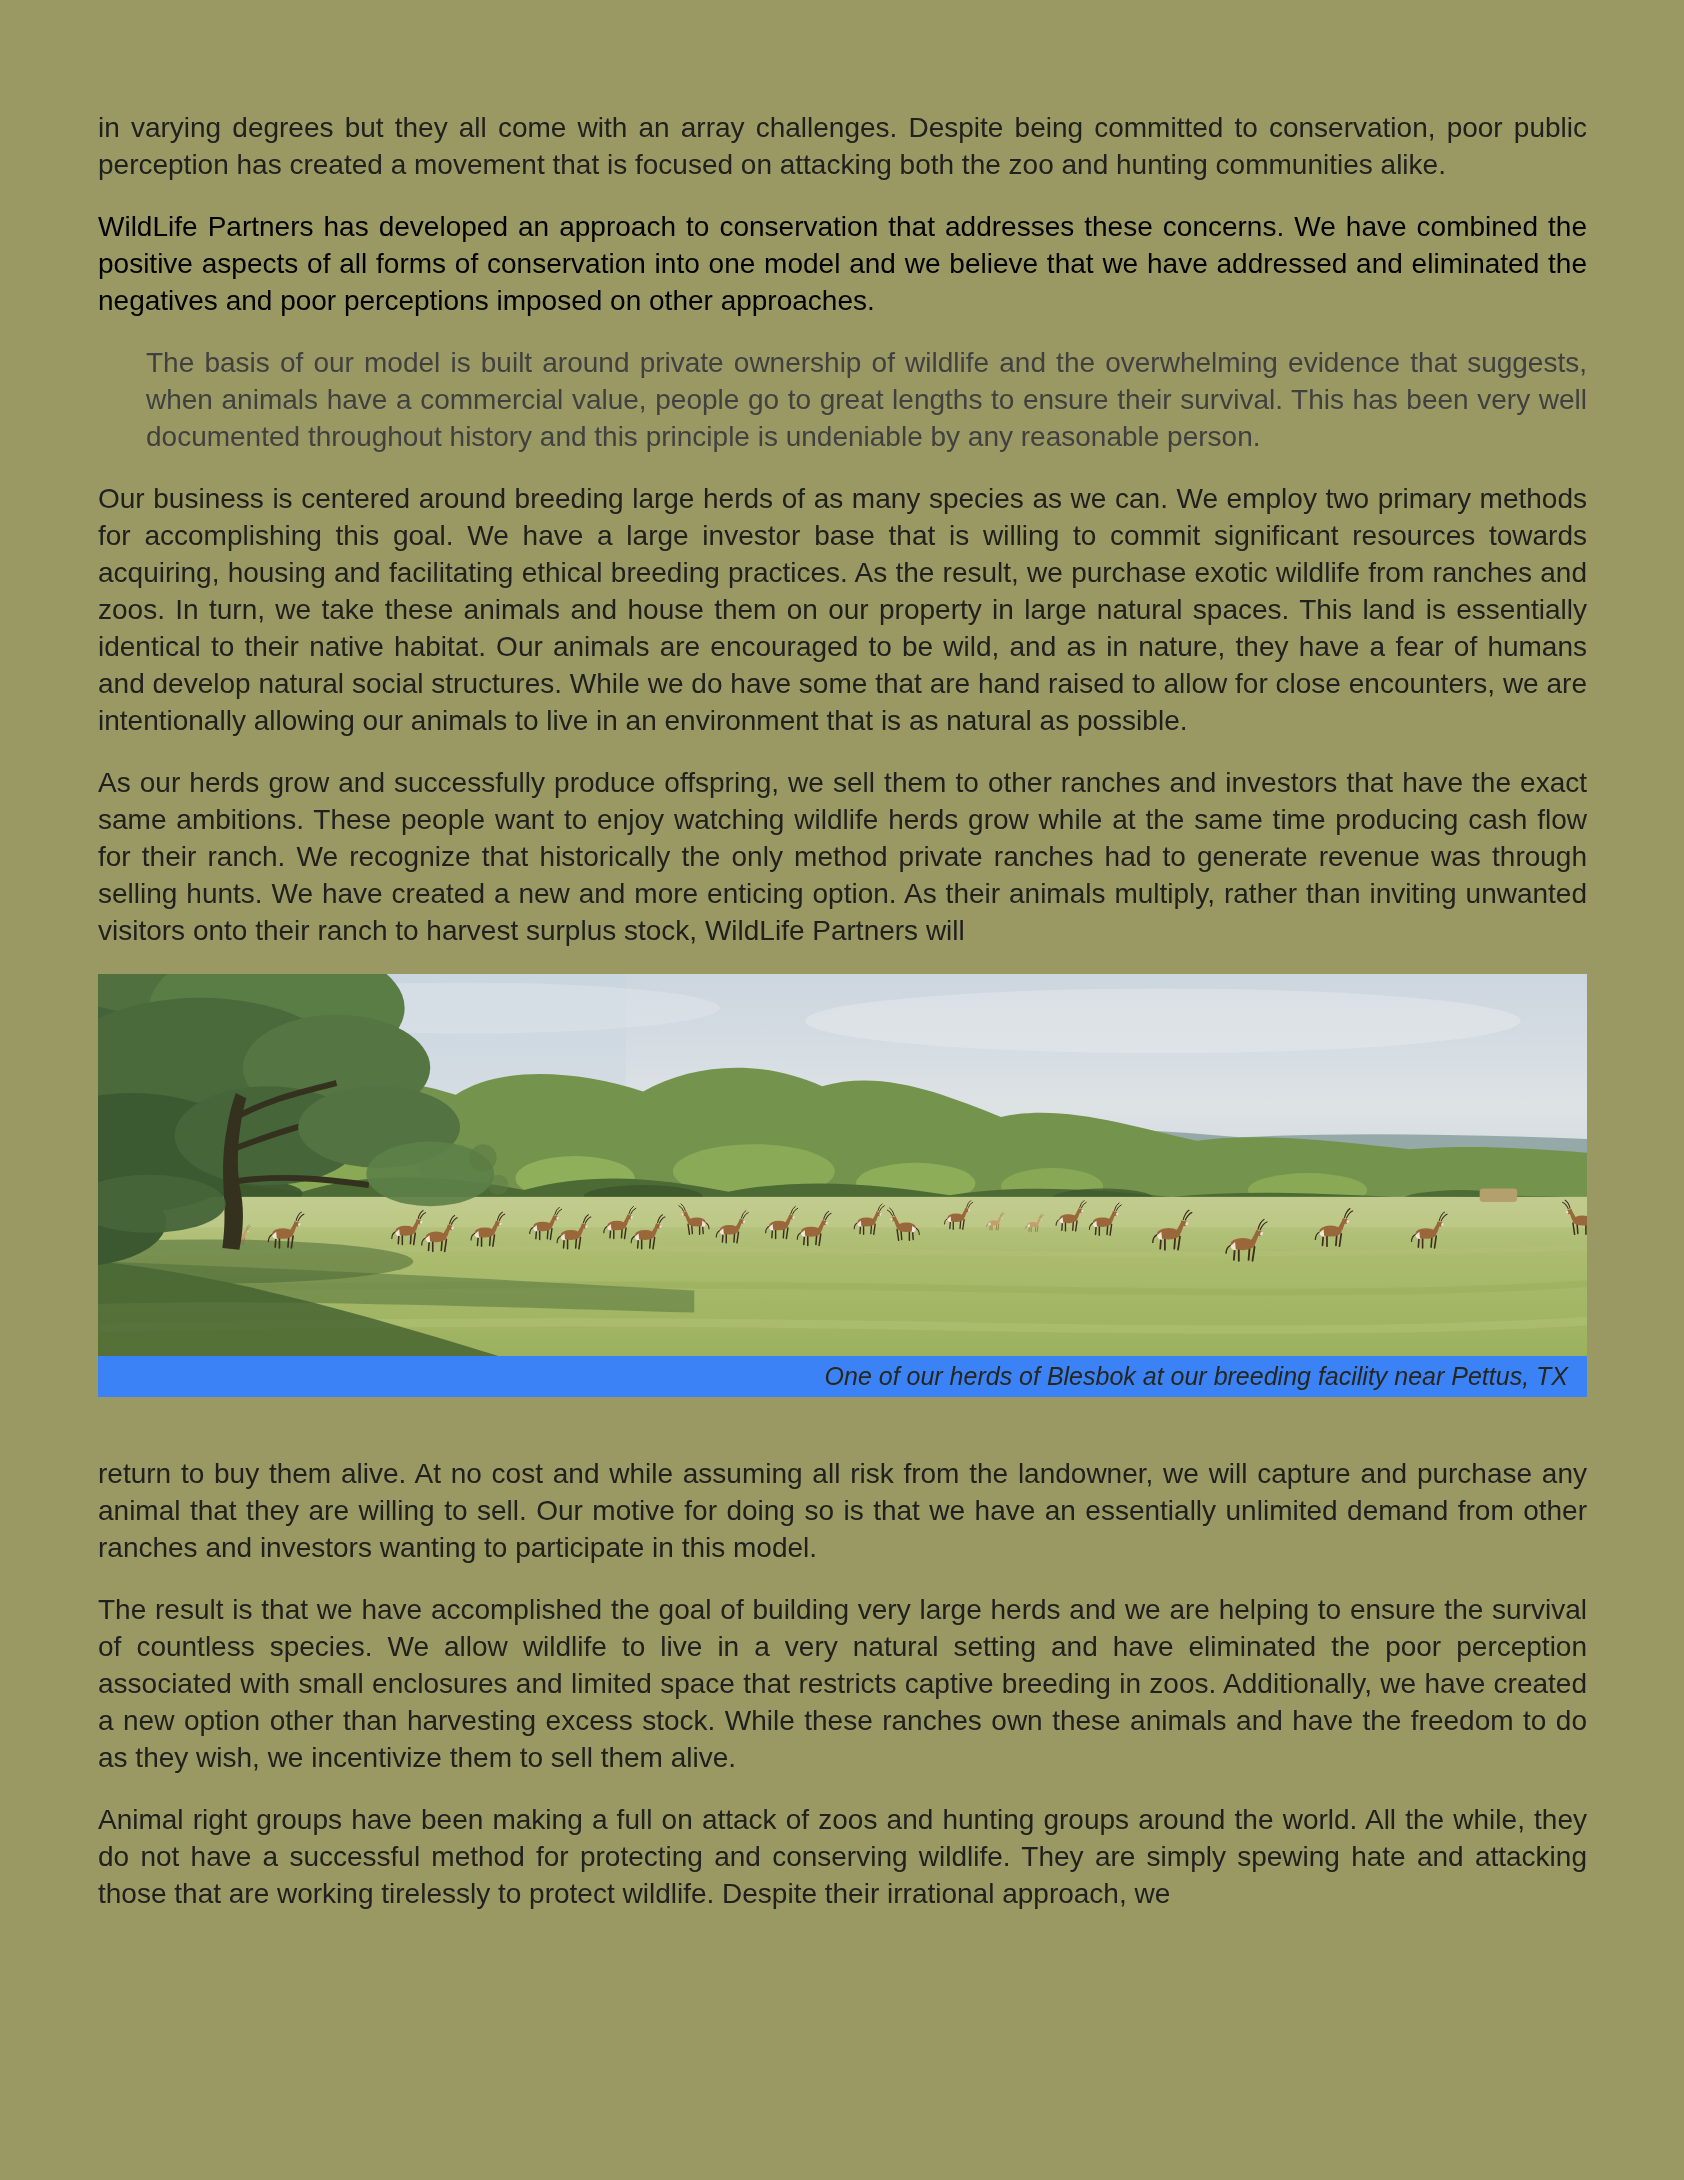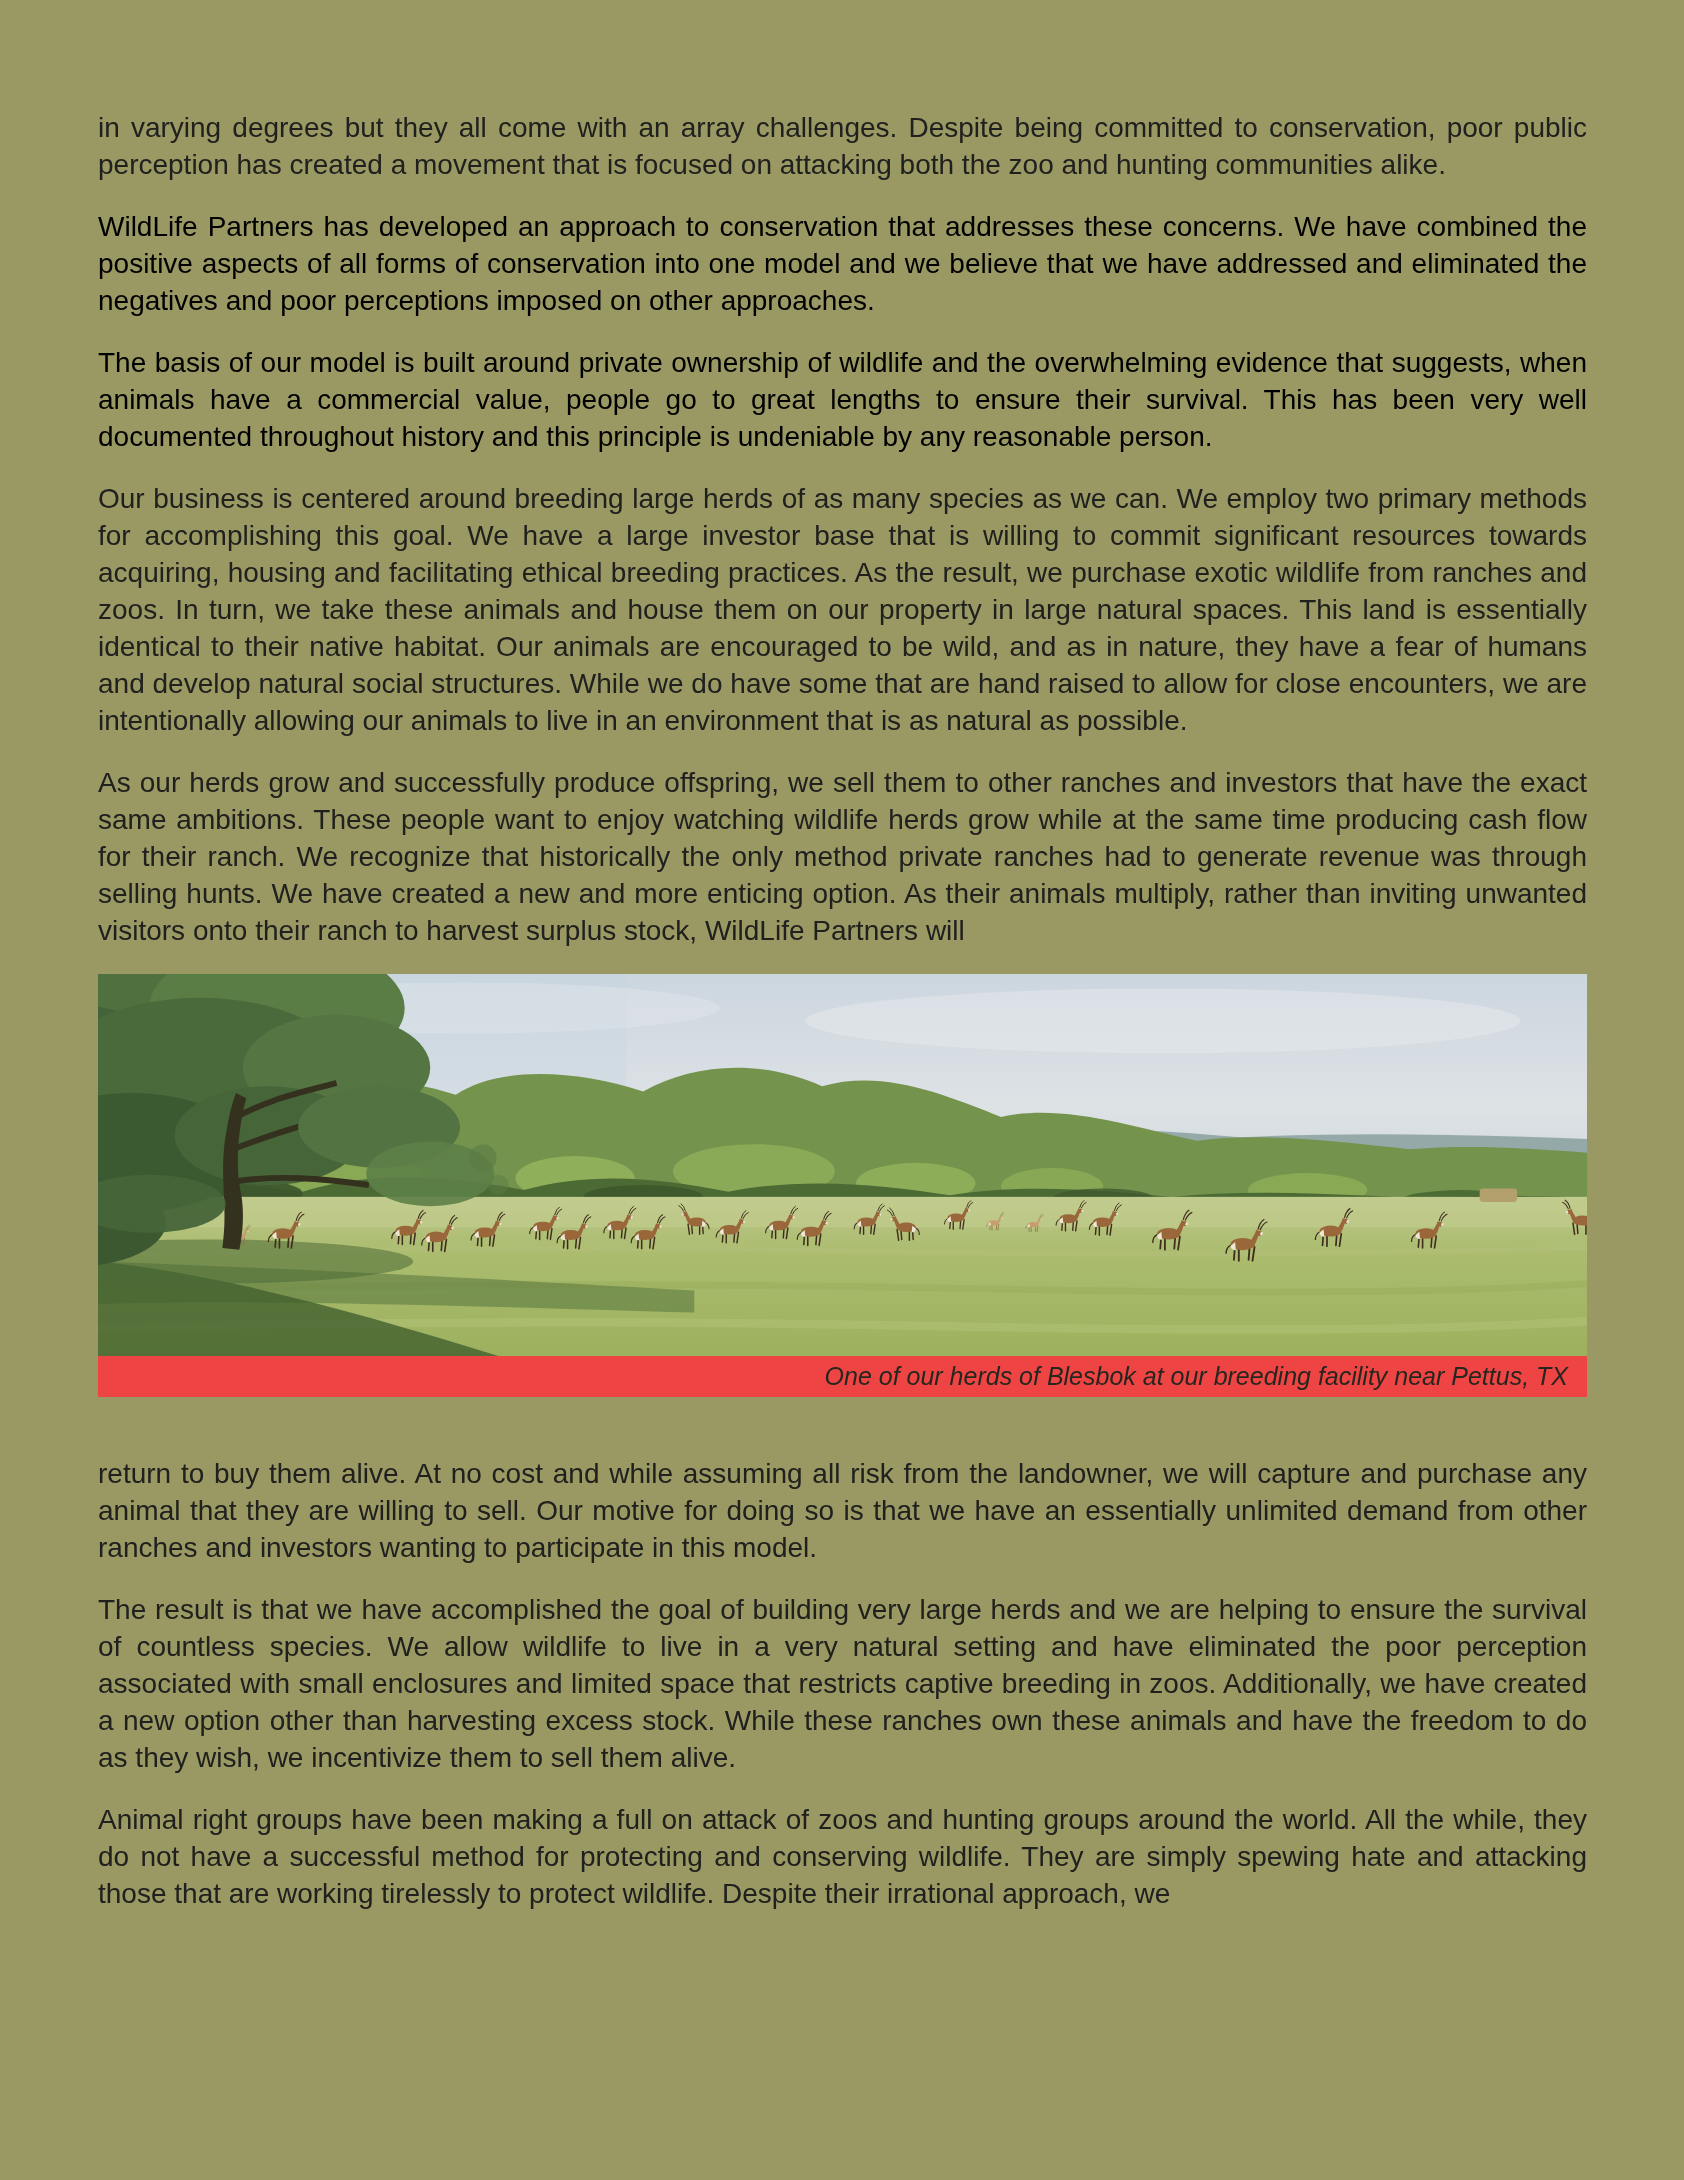--- a/index.html
+++ b/index.html
@@ -52,21 +52,21 @@
     white-space:nowrap;
   }
 </style>
 </head>
 <body style="background: rgb(154, 153, 99);">
 
 <div class="page">
 
   <p class="body-para" style="color: rgb(32, 32, 30);">in varying degrees but they all come with an array challenges. Despite being committed to conservation, poor public perception has created a movement that is focused on attacking both the zoo and hunting communities alike.</p>
   <p class="body-para" style="color: #000000;">WildLife Partners has developed an approach to conservation that addresses these concerns. We have combined the positive aspects of all forms of conservation into one model and we believe that we have addressed and eliminated the negatives and poor perceptions imposed on other approaches.</p>
-  <p class="body-para" style="color: #000000;">The basis of our model is built around private ownership of wildlife and the overwhelming evidence that suggests, when animals have a commercial value, people go to great lengths to ensure their survival. This has been very well documented throughout history and this principle is undeniable by any reasonable person.</p>
+  <p class="body-para" style="color: #404040; margin-left: 48px;">The basis of our model is built around private ownership of wildlife and the overwhelming evidence that suggests, when animals have a commercial value, people go to great lengths to ensure their survival. This has been very well documented throughout history and this principle is undeniable by any reasonable person.</p>
   <p class="body-para" style="color: rgb(32, 32, 30);">Our business is centered around breeding large herds of as many species as we can. We employ two primary methods for accomplishing this goal. We have a large investor base that is willing to commit significant resources towards acquiring, housing and facilitating ethical breeding practices. As the result, we purchase exotic wildlife from ranches and zoos. In turn, we take these animals and house them on our property in large natural spaces. This land is essentially identical to their native habitat. Our animals are encouraged to be wild, and as in nature, they have a fear of humans and develop natural social structures. While we do have some that are hand raised to allow for close encounters, we are intentionally allowing our animals to live in an environment that is as natural as possible.</p>
   <p class="body-para" style="color: rgb(32, 32, 30);">As our herds grow and successfully produce offspring, we sell them to other ranches and investors that have the exact same ambitions. These people want to enjoy watching wildlife herds grow while at the same time producing cash flow for their ranch. We recognize that historically the only method private ranches had to generate revenue was through selling hunts. We have created a new and more enticing option. As their animals multiply, rather than inviting unwanted visitors onto their ranch to harvest surplus stock, WildLife Partners will</p>
 
   <figure class="photo-figure">
     <div class="photo" title="Herd of Blesbok antelope grazing on an open green pasture with a large mesquite tree at left, a dense treeline on the horizon and a pale overcast sky">
       <svg viewBox="0 0 1748 449" preserveAspectRatio="none">
         <defs>
           <linearGradient id="skyG" x1="0" y1="0" x2="0" y2="1">
             <stop offset="0" stop-color="#ccd6df"></stop>
             <stop offset="0.55" stop-color="#dde2e5"></stop>
@@ -167,21 +167,21 @@
           <path d="M158,206 C200,190 240,176 286,168 M156,172 C196,148 236,140 280,128 M160,244 C210,236 262,240 318,248" stroke="#34311f" stroke-width="7" fill="none"></path>
           <ellipse cx="330" cy="180" rx="95" ry="48" fill="#537442"></ellipse>
           <ellipse cx="390" cy="235" rx="75" ry="38" fill="#5d7f48" opacity="0.9"></ellipse>
           <circle cx="452" cy="216" r="16" fill="#5a7c45" opacity="0.6"></circle>
           <circle cx="470" cy="248" r="12" fill="#5a7c45" opacity="0.5"></circle>
           <ellipse cx="-30" cy="292" rx="110" ry="52" fill="#3b5830"></ellipse>
           <ellipse cx="60" cy="270" rx="90" ry="34" fill="#466539" opacity="0.95"></ellipse>
         </g>
       </svg>
     </div>
-    <figcaption class="caption-bar" style="background: #ef4444;">
+    <figcaption class="caption-bar" style="background: #3b82f6;">
       <span class="caption-text">One of our herds of Blesbok at our breeding facility near Pettus, TX</span>
     </figcaption>
   </figure>
 
   <p class="body-para" style="color: rgb(32, 32, 30);">return to buy them alive. At no cost and while assuming all risk from the landowner, we will capture and purchase any animal that they are willing to sell. Our motive for doing so is that we have an essentially unlimited demand from other ranches and investors wanting to participate in this model.</p>
   <p class="body-para" style="color: rgb(32, 32, 30);">The result is that we have accomplished the goal of building very large herds and we are helping to ensure the survival of countless species. We allow wildlife to live in a very natural setting and have eliminated the poor perception associated with small enclosures and limited space that restricts captive breeding in zoos. Additionally, we have created a new option other than harvesting excess stock. While these ranches own these animals and have the freedom to do as they wish, we incentivize them to sell them alive.</p>
   <p class="body-para" style="color: rgb(32, 32, 30);">Animal right groups have been making a full on attack of zoos and hunting groups around the world. All the while, they do not have a successful method for protecting and conserving wildlife. They are simply spewing hate and attacking those that are working tirelessly to protect wildlife. Despite their irrational approach, we</p>
 
 </div>
 

